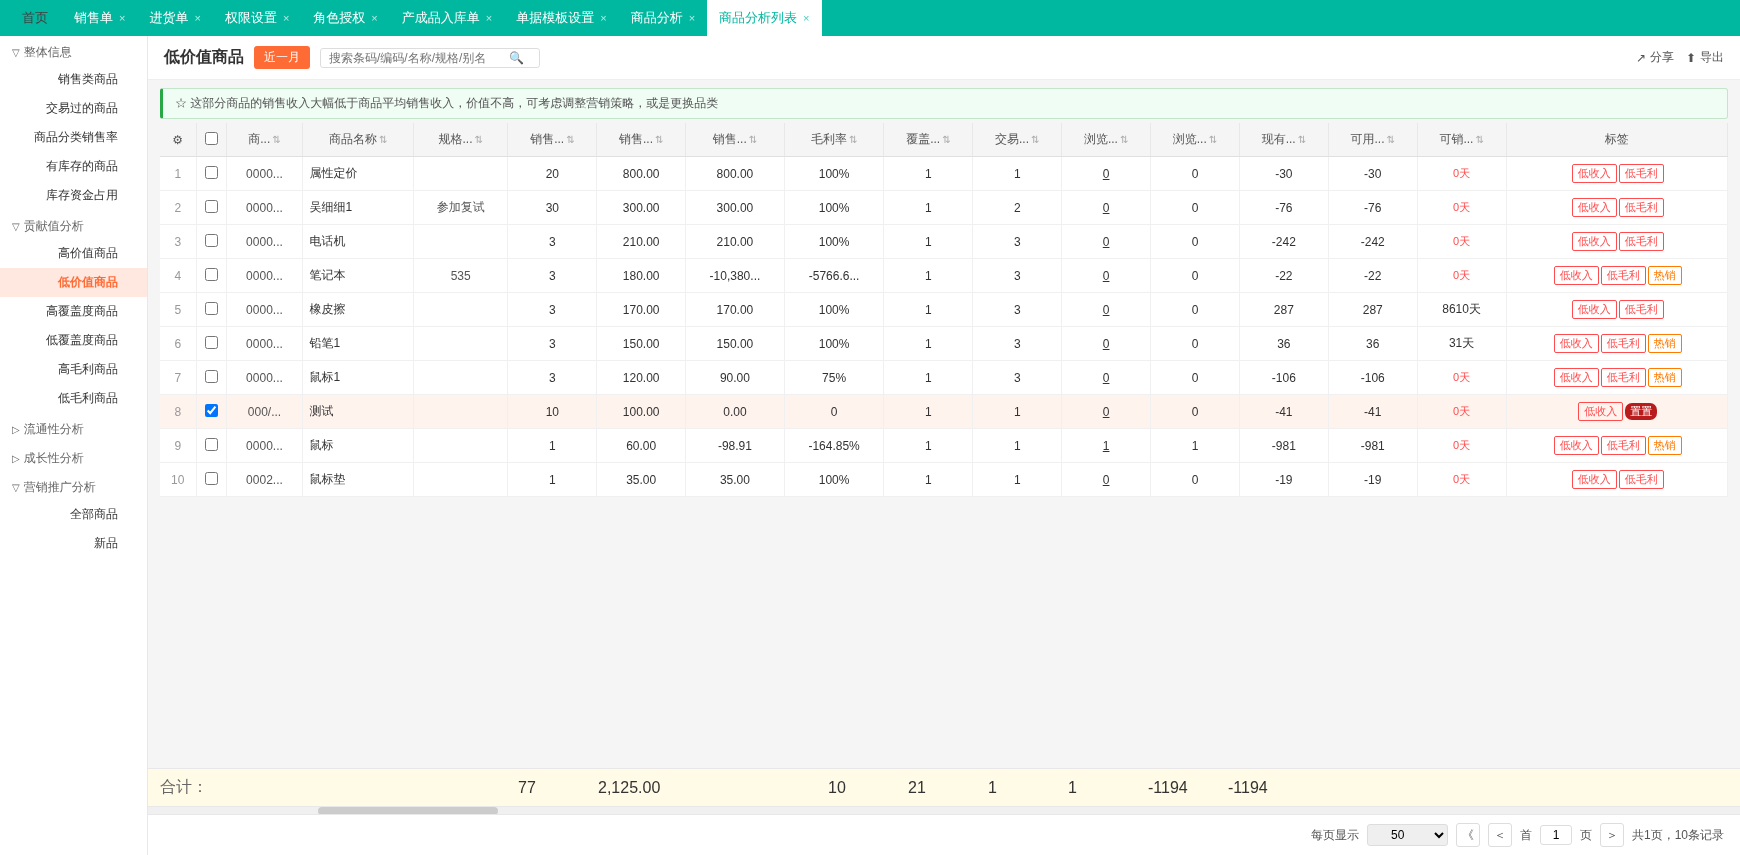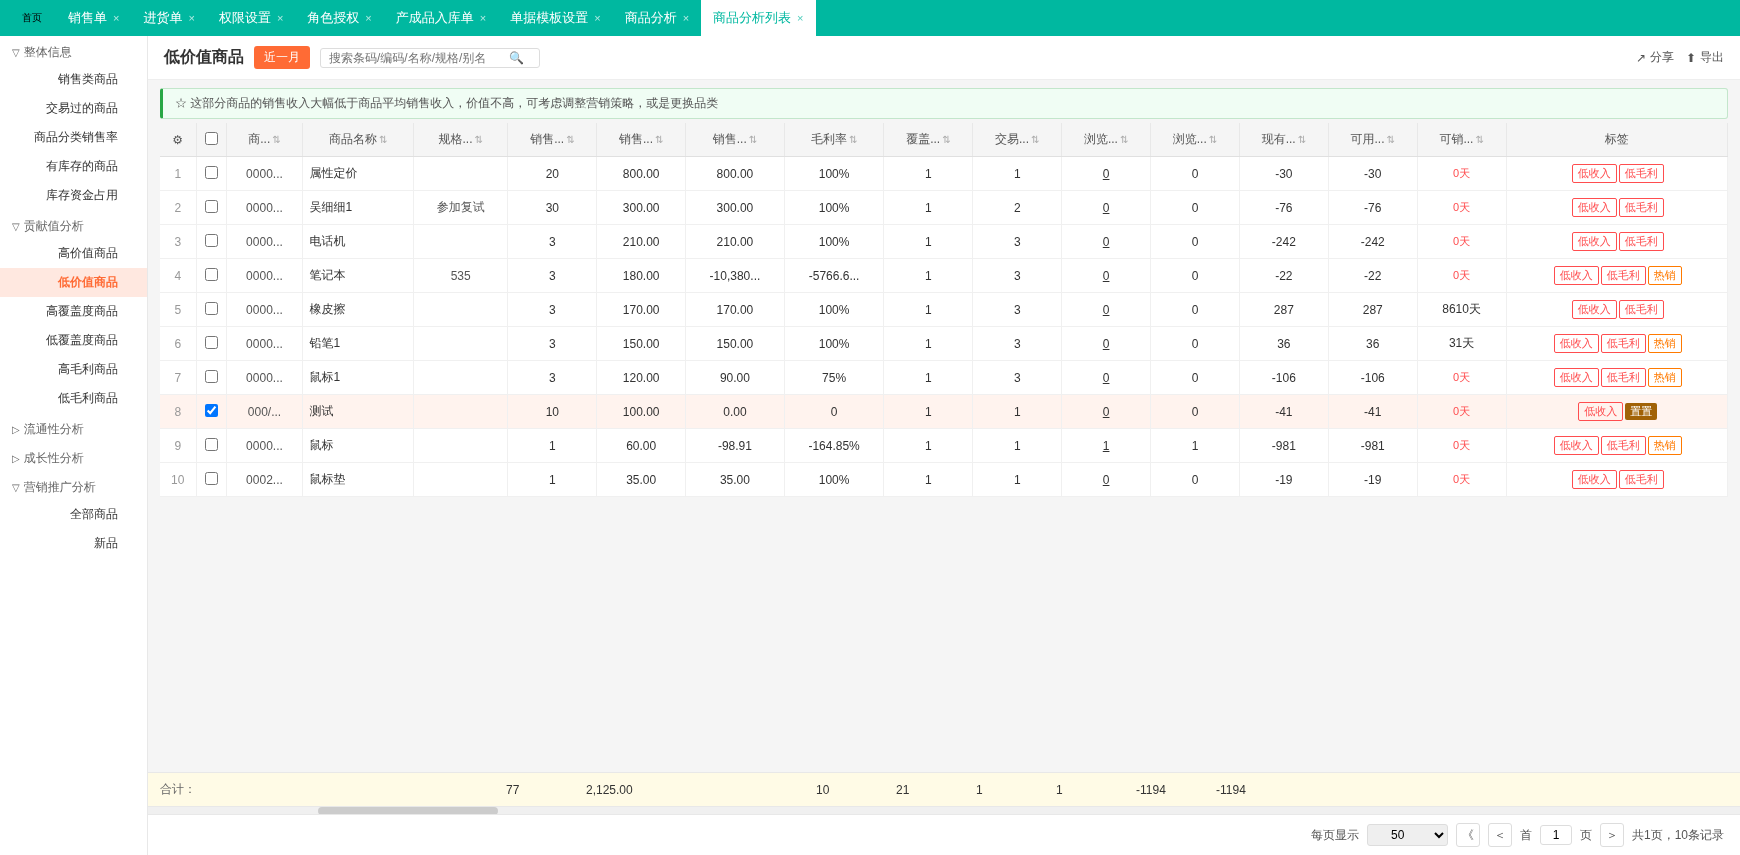--- a/index.html
+++ b/index.html
@@ -3,21 +3,21 @@
   <meta charset="utf-8">
   <style>
     * { box-sizing: border-box; margin: 0; padding: 0; }
     body { font-family: 'Microsoft YaHei', Arial, sans-serif; font-size: 12px; background: #f5f5f5; color: #333; height: 855px; overflow: hidden; display: flex; flex-direction: column; }
 
     
     .top-nav { background: #00b8a0; display: flex; align-items: center; height: 36px; padding: 0 8px; flex-shrink: 0; }
     .nav-item { color: #fff; padding: 0 12px; height: 36px; display: flex; align-items: center; font-size: 13px; cursor: pointer; white-space: nowrap; text-align: center; }
     .nav-item.active { background: #fff; color: #00b8a0; }
     .nav-item .close-x { margin-left: 6px; font-size: 11px; opacity: 0.7; }
-    .nav-home { color: #000000; padding: 0 14px; font-size: 10px; cursor: pointer; }
+    .nav-home { color: #404040; padding: 0 14px; font-size: 13px; cursor: pointer; }
 
     
     .main-layout { display: flex; flex: 1; overflow: hidden; }
 
     
     .sidebar { width: 148px; background: #fff; border-right: 1px solid #e8e8e8; flex-shrink: 0; overflow-y: auto; }
     .sidebar-group-title { color: #666; padding: 8px 12px 4px; font-size: 12px; display: flex; align-items: center; cursor: pointer; }
     .sidebar-group-title .arrow { margin-right: 4px; font-size: 10px; }
     .sidebar-item { padding: 6px 29px; cursor: pointer; color: #333; font-size: 12px; text-align: right; }
     .sidebar-item.active { background: #ffe8e0; color: #ff6b35; font-weight: bold; }
@@ -44,28 +44,28 @@
     thead tr { background: #f5f5f5; }
     thead th { padding: 8px 6px; text-align: center; border-bottom: 1px solid #e0e0e0; border-right: 1px solid #e8e8e8; color: #555; font-weight: normal; white-space: nowrap; position: sticky; top: 0; background: #f5f5f5; z-index: 1; }
     thead th .sort-icon { color: #aaa; font-size: 10px; margin-left: 2px; }
     tbody tr { border-bottom: 1px solid #f0f0f0; }
     tbody tr.highlight { background: #fff3ee; }
     tbody td { padding: 7px 6px; text-align: center; border-right: 1px solid #f0f0f0; white-space: nowrap; }
     tbody td.left { text-align: left; }
     .tag { display: inline-block; padding: 1px 5px; border-radius: 2px; font-size: 11px; margin-left: 2px; }
     .tag-red-outline { border: 1px solid #ff4d4f; color: #ff4d4f; }
     .tag-orange-outline { border: 1px solid #ff7a00; color: #ff7a00; }
-    .tag-orange-filled { background: #a16207; color: #fff; }
+    .tag-orange-filled { background: #b91c1c; color: #fff; border-radius: 7px; }
     .tag-days { color: #ff4d4f; font-size: 11px; }
     .underline-link { text-decoration: underline; color: #333; cursor: pointer; }
     .checkbox-cell { width: 30px; }
     .col-settings { width: 36px; }
 
     
-    .footer-summary { background: #fffbe6; border-top: 1px solid #e8e8e8; padding: 8px 12px; display: flex; align-items: center; font-size: 12px; flex-shrink: 0; }
+    .footer-summary { background: #fffbe6; border-top: 1px solid #e8e8e8; padding: 8px 12px; display: flex; align-items: center; font-size: 16px; flex-shrink: 0; }
     .footer-label { color: #666; margin-right: 8px; }
     .footer-values { display: flex; gap: 0; }
     .footer-cell { min-width: 80px; padding: 0 6px; }
 
     
     .pagination-bar { background: #fff; border-top: 1px solid #e8e8e8; padding: 8px 16px; display: flex; align-items: center; justify-content: flex-end; gap: 8px; flex-shrink: 0; font-size: 12px; color: #555; }
     .pagination-bar select { border: 1px solid #ddd; border-radius: 3px; padding: 2px 19px; font-size: 12px; }
     .page-btn { border: 1px solid #ddd; background: #fff; border-radius: 3px; width: 24px; height: 24px; display: flex; align-items: center; justify-content: center; cursor: pointer; color: #555; font-size: 12px; }
     .page-input { border: 1px solid #ddd; border-radius: 3px; width: 32px; text-align: center; padding: 2px; font-size: 12px; }
     .scrollbar-area { height: 8px; background: #f0f0f0; border-top: 1px solid #e8e8e8; flex-shrink: 0; }

